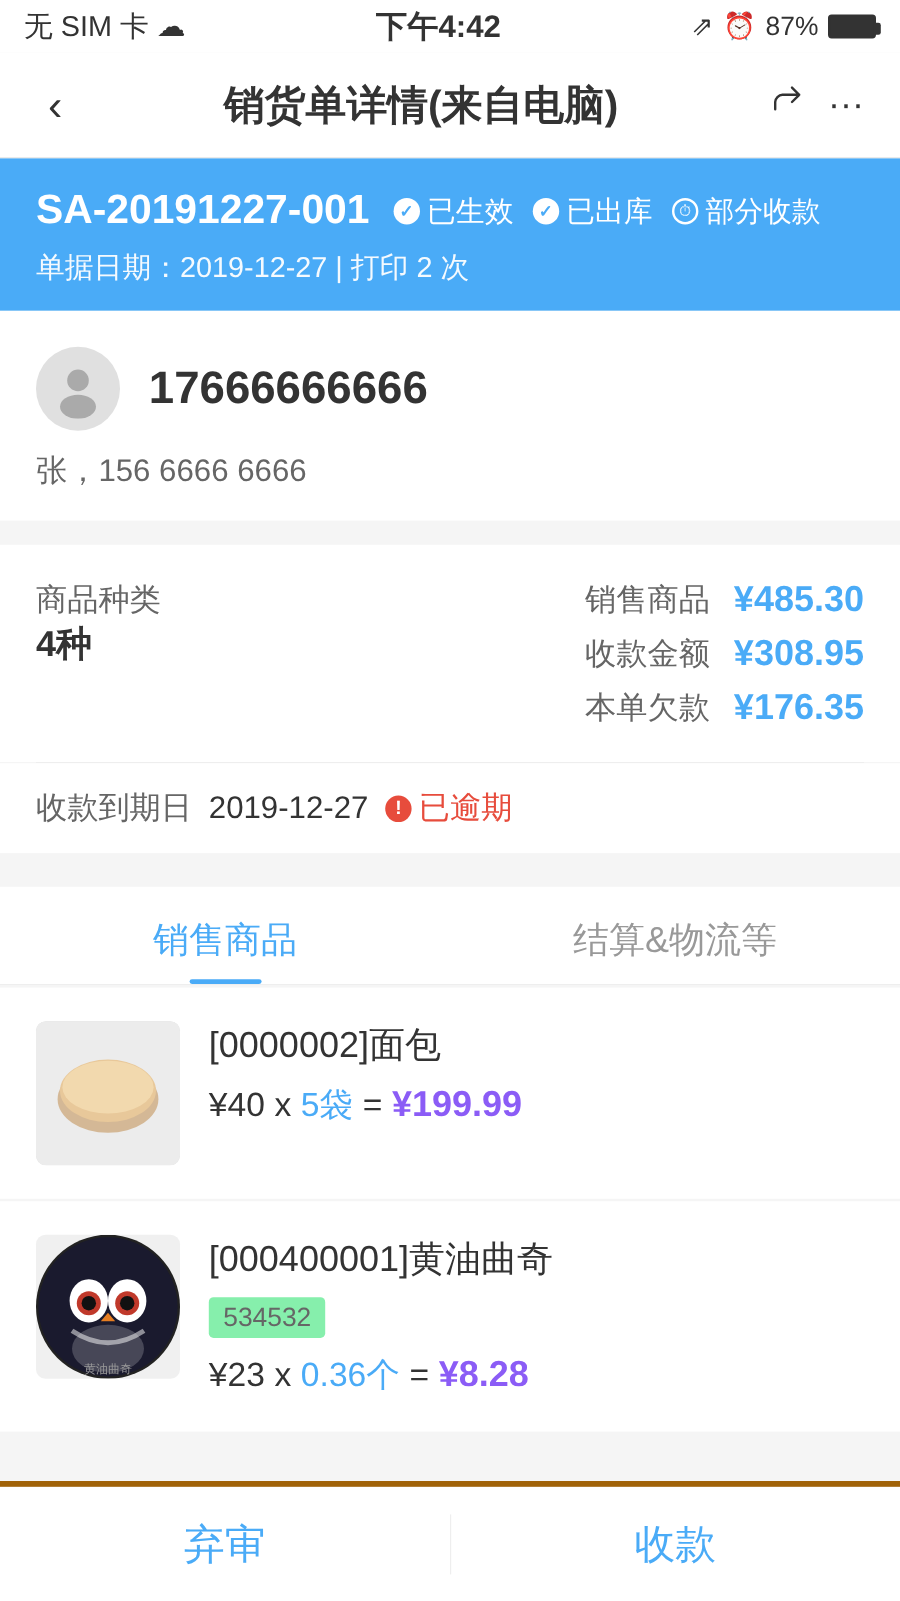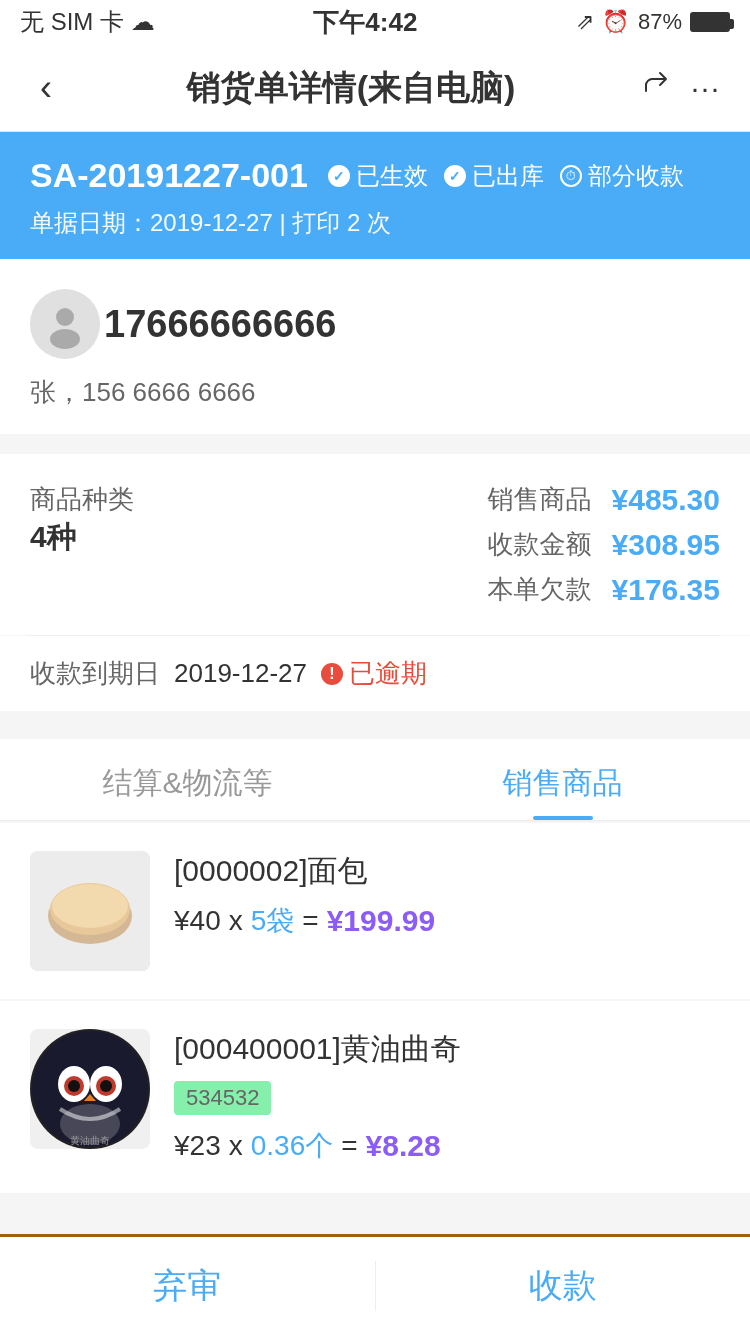--- a/index.html
+++ b/index.html
@@ -128,21 +128,21 @@
     .customer-section {
       background: #fff;
       padding: 30px 30px 24px;
       display: flex;
       flex-direction: column;
       gap: 16px;
     }
     .customer-top {
       display: flex;
       align-items: center;
-      gap: 4px;
+      gap: 24px;
     }
     .avatar {
       width: 70px; height: 70px;
       border-radius: 50%;
       background: #e0e0e0;
       display: flex; align-items: center; justify-content: center;
       overflow: hidden;
     }
     .avatar-svg { width: 50px; height: 50px; }
     .customer-name {
@@ -281,21 +281,21 @@
     .price-blue { color: #4AABF7; }
     .price-total { color: #8b5cf6; font-weight: 700; font-size: 30px; }
 
     
     .bottom-bar {
       position: fixed;
       bottom: 0; left: 0;
       width: 750px;
       height: 100px;
       background: #fff;
-      border-top: 3px solid #a16207;
+      border-top: 5px solid #a16207;
       display: flex;
       align-items: center;
     }
     .bottom-btn {
       flex: 1;
       text-align: center;
       font-size: 34px;
       cursor: pointer;
       padding: 20px 0;
     }
@@ -408,22 +408,22 @@
   <div class="overdue-badge">
     <div class="overdue-dot">!</div>
     <span>已逾期</span>
   </div>
 </div>
 
 <div class="divider"></div>
 
 <div class="tabs-section">
   <div class="tabs-row">
+    <div class="tab-item active">销售商品</div>
     <div class="tab-item">结算&amp;物流等</div>
-    <div class="tab-item active">销售商品</div>
   </div>
 </div>
 
 <div class="products-section">
 
   <div class="product-card" style="margin-top: 2px;">
     <div class="product-img">
       <div class="food-placeholder" style="background: #e0e0e0; width:120px; height:120px; border-radius: 8px;">
         
         <svg width="120" height="120" viewBox="0 0 120 120" xmlns="http://www.w3.org/2000/svg">

